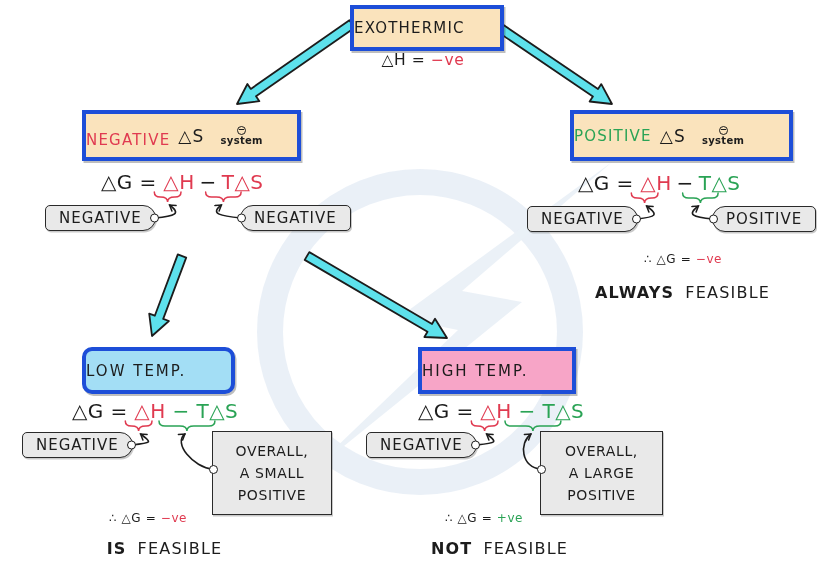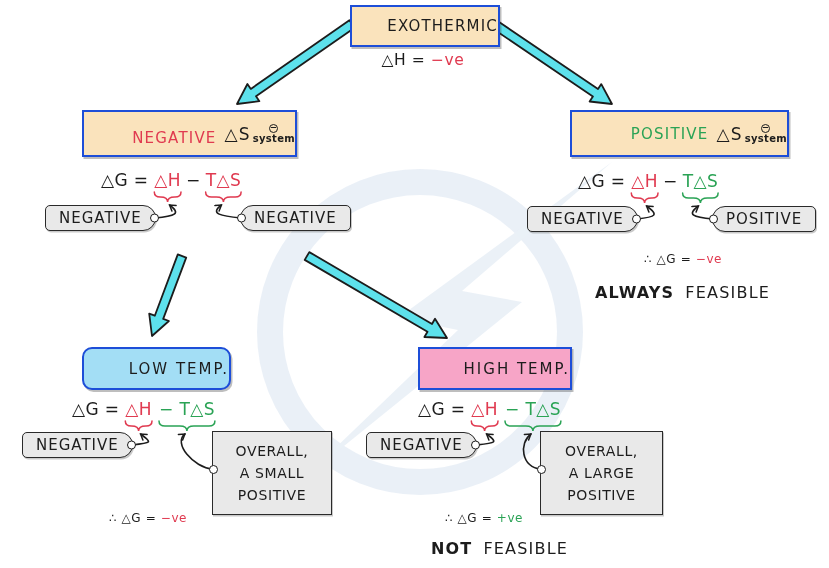--- a/index.html
+++ b/index.html
@@ -4,29 +4,29 @@
 <style>
   :root{
     --ink:#1c1c1c; --red:#e03a50; --green:#2aa355; --tan:#fae3bc;
     --cyan:#5de1ec; --blue:#a3def5; --pink:#f7a5c7; --tagbg:#e9e9e9;
   }
   html,body{margin:0;padding:0;background:#fff;}
   body{width:829px;height:568px;font-family:"DejaVu Sans","Liberation Sans",sans-serif;color:var(--ink);}
   #canvas{position:relative;width:829px;height:568px;overflow:hidden;background:#fff;}
   #canvas svg{position:absolute;left:0;top:0;pointer-events:none;}
 
-  .box{position:absolute;display:flex;align-items:center;justify-content:flex-end;
-       border:2px solid #1d4ed8;font-size:15px;letter-spacing:1.2px;
+  .box{position:absolute;display:flex;align-items:center;justify-content:flex-start;
+       border:4px solid #1d4ed8;font-size:15px;letter-spacing:1.2px;
        box-shadow:1.5px 2px 0 rgba(40,40,40,.30);}
   .tan{background:var(--tan);}
   .blue{background:var(--blue);border-radius:10px;}
   .pink{background:var(--pink);}
 
   .line{position:absolute;font-size:15.5px;letter-spacing:.6px;white-space:nowrap;}
-  .eq{position:absolute;font-size:17px;letter-spacing:.4px;white-space:nowrap;}
+  .eq{position:absolute;font-size:20px;letter-spacing:.4px;white-space:nowrap;}
   .eq .minus{margin:0 5px;}
   .eq .gap{margin-left:7px;}
   .red{color:var(--red);margin-top:9px;}
   .green{color:var(--green);}
   .ink{color:var(--ink);}
 
   .tag{position:absolute;background:var(--tagbg);border:1.6px solid #2a2a2a;
        padding:3px 13px;font-size:15px;letter-spacing:1px;white-space:nowrap;
        box-shadow:1px 1.5px 0 rgba(40,40,40,.25);}
   .tag-r{border-radius:5px 13px 13px 5px;}
@@ -38,21 +38,21 @@
 
   .dot{position:absolute;width:7px;height:7px;background:#fff;border:1.4px solid #1c1c1c;border-radius:50%;}
   .dot-r{right:-4.5px;top:50%;transform:translateY(-50%);}
   .dot-l{left:-4.5px;top:50%;transform:translateY(-50%);}
   .dot-note{left:-4.5px;top:40%;}
 
   .concl{position:absolute;font-size:12px;letter-spacing:.6px;text-align:center;white-space:nowrap;}
   .feas{position:absolute;font-size:16px;letter-spacing:1.2px;text-align:center;white-space:nowrap;}
   .strong{font-weight:bold;margin-right:11px;}
 
-  .std-stack{display:inline-flex;flex-direction:column;align-items:center;margin-left:2px;line-height:1;}
+  .std-stack{display:inline-flex;flex-direction:column;align-items:center;margin-left:16px;line-height:1;}
   .std-icon{width:9px;height:9px;border:1.3px solid #1c1c1c;border-radius:50%;position:relative;margin-bottom:1px;box-sizing:border-box;}
   .std-icon::after{content:"";position:absolute;left:1px;right:1px;top:2.6px;height:1.3px;background:#1c1c1c;}
   .std-sub{font-size:10px;font-weight:bold;letter-spacing:.3px;}
   .sym{font-size:17px;margin-left:8px;}
 
   .fat{fill:var(--cyan);stroke:#1c1c1c;stroke-width:1.8;stroke-linejoin:round;}
   .brace{fill:none;stroke-width:1.5;stroke-linecap:round;}
   .tag-arrow{fill:none;stroke:#1c1c1c;stroke-width:1.6;stroke-linecap:round;}
 </style>
 </head>
@@ -179,20 +179,23 @@
   <div class="note" style="left:540px;top:431px;width:113px">
     <div>OVERALL,</div>
     <div>A LARGE</div>
     <div>POSITIVE</div>
     <span class="dot dot-note"></span>
   </div>
 
   <div class="concl" style="left:78px;top:511px;width:140px">
     <span class="ink">∴ △G = </span><span class="red">−ve</span>
   </div>
+  <div class="feas" style="left:72px;top:539px;width:185px">
+    <span class="strong">IS</span><span>FEASIBLE</span>
+  </div>
 
   <div class="concl" style="left:414px;top:511px;width:140px">
     <span class="ink">∴ △G = </span><span class="green">+ve</span>
   </div>
   <div class="feas" style="left:407px;top:539px;width:185px">
     <span class="strong">NOT</span><span>FEASIBLE</span>
   </div>
 
 </div>
 

